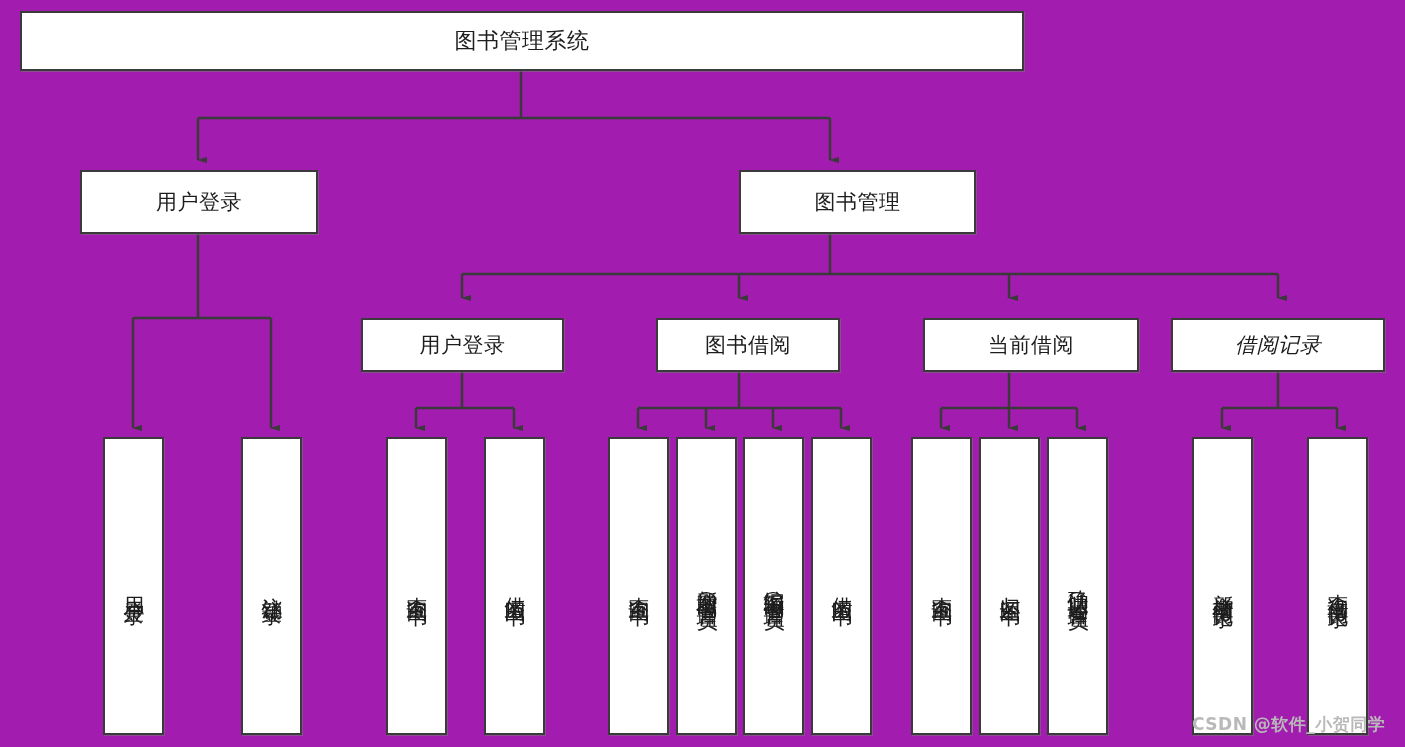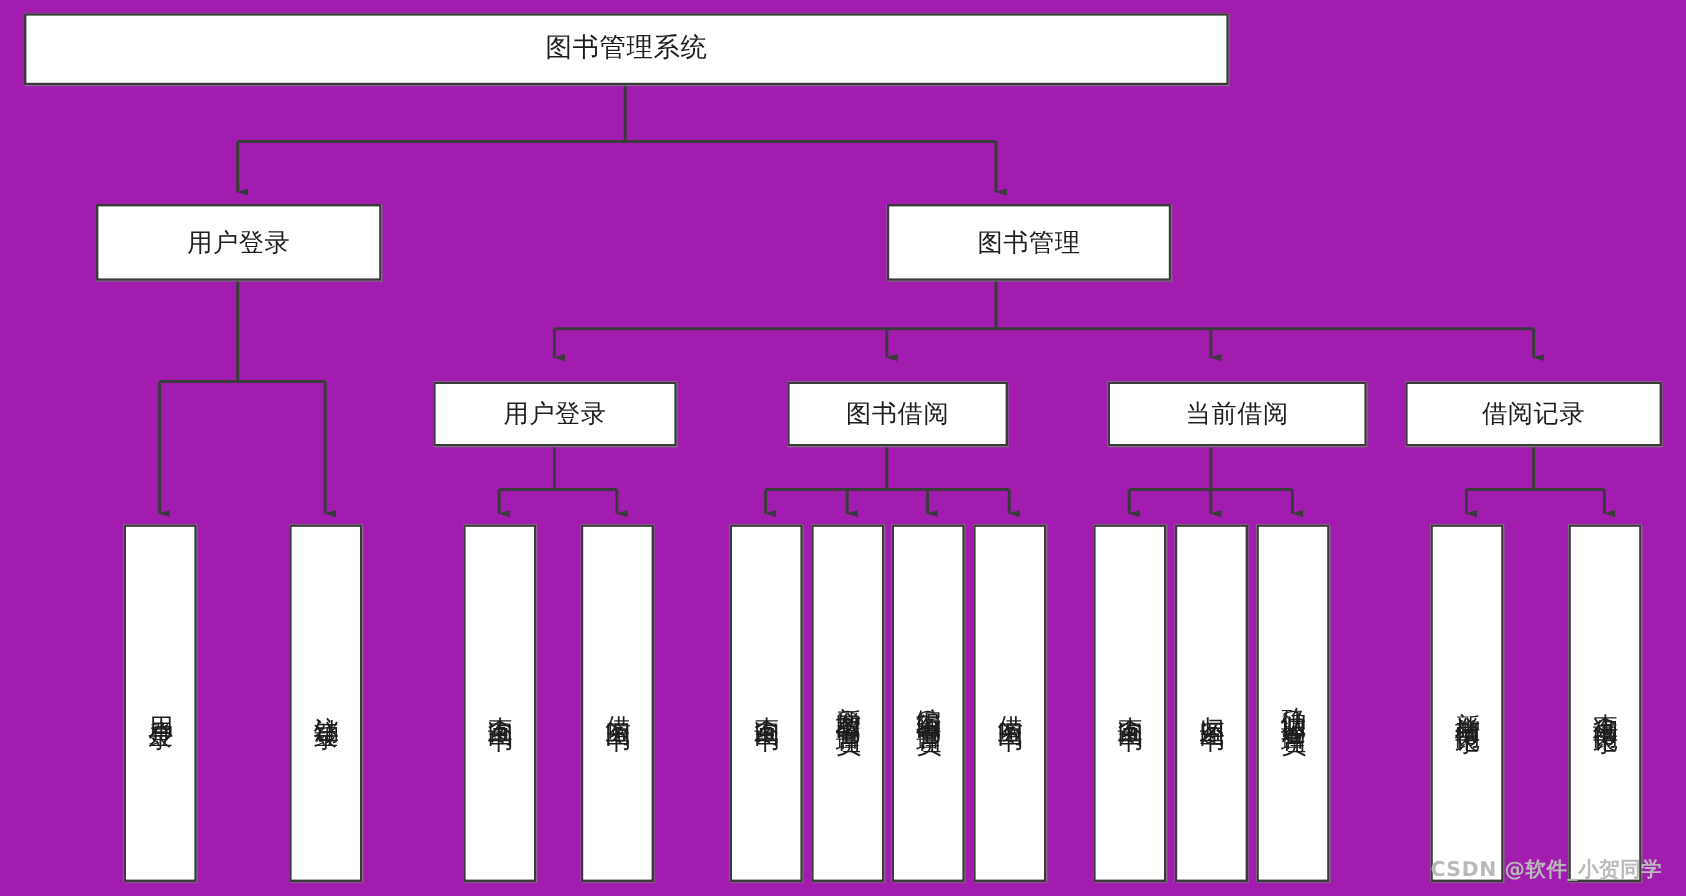--- a/index.html
+++ b/index.html
@@ -141,21 +141,21 @@
 
   <div class="node h" style="left:361px; top:318px; width:203px; height:54px;">
     <span class="label">用户登录</span>
   </div>
   <div class="node h" style="left:634px; top:318px; width:184px; height:54px;margin-left:22px;">
     <span class="label">图书借阅</span>
   </div>
   <div class="node h" style="left:901px; top:318px; width:216px; height:54px;margin-left:22px;">
     <span class="label">当前借阅</span>
   </div>
-  <div class="node h" style="left:1171px; top:318px; width:214px; height:54px;">
+  <div class="node h" style="left:1171px; top:318px; width:214px; height:54px;font-style:italic;">
     <span class="label">借阅记录</span>
   </div>
 
   <div class="node v" style="left:103px; top:437px; width:61px; height:298px;">
     <span class="label">用户登录</span>
   </div>
   <div class="node v" style="left:241px; top:437px; width:61px; height:298px;">
     <span class="label">注销登录</span>
   </div>
 

